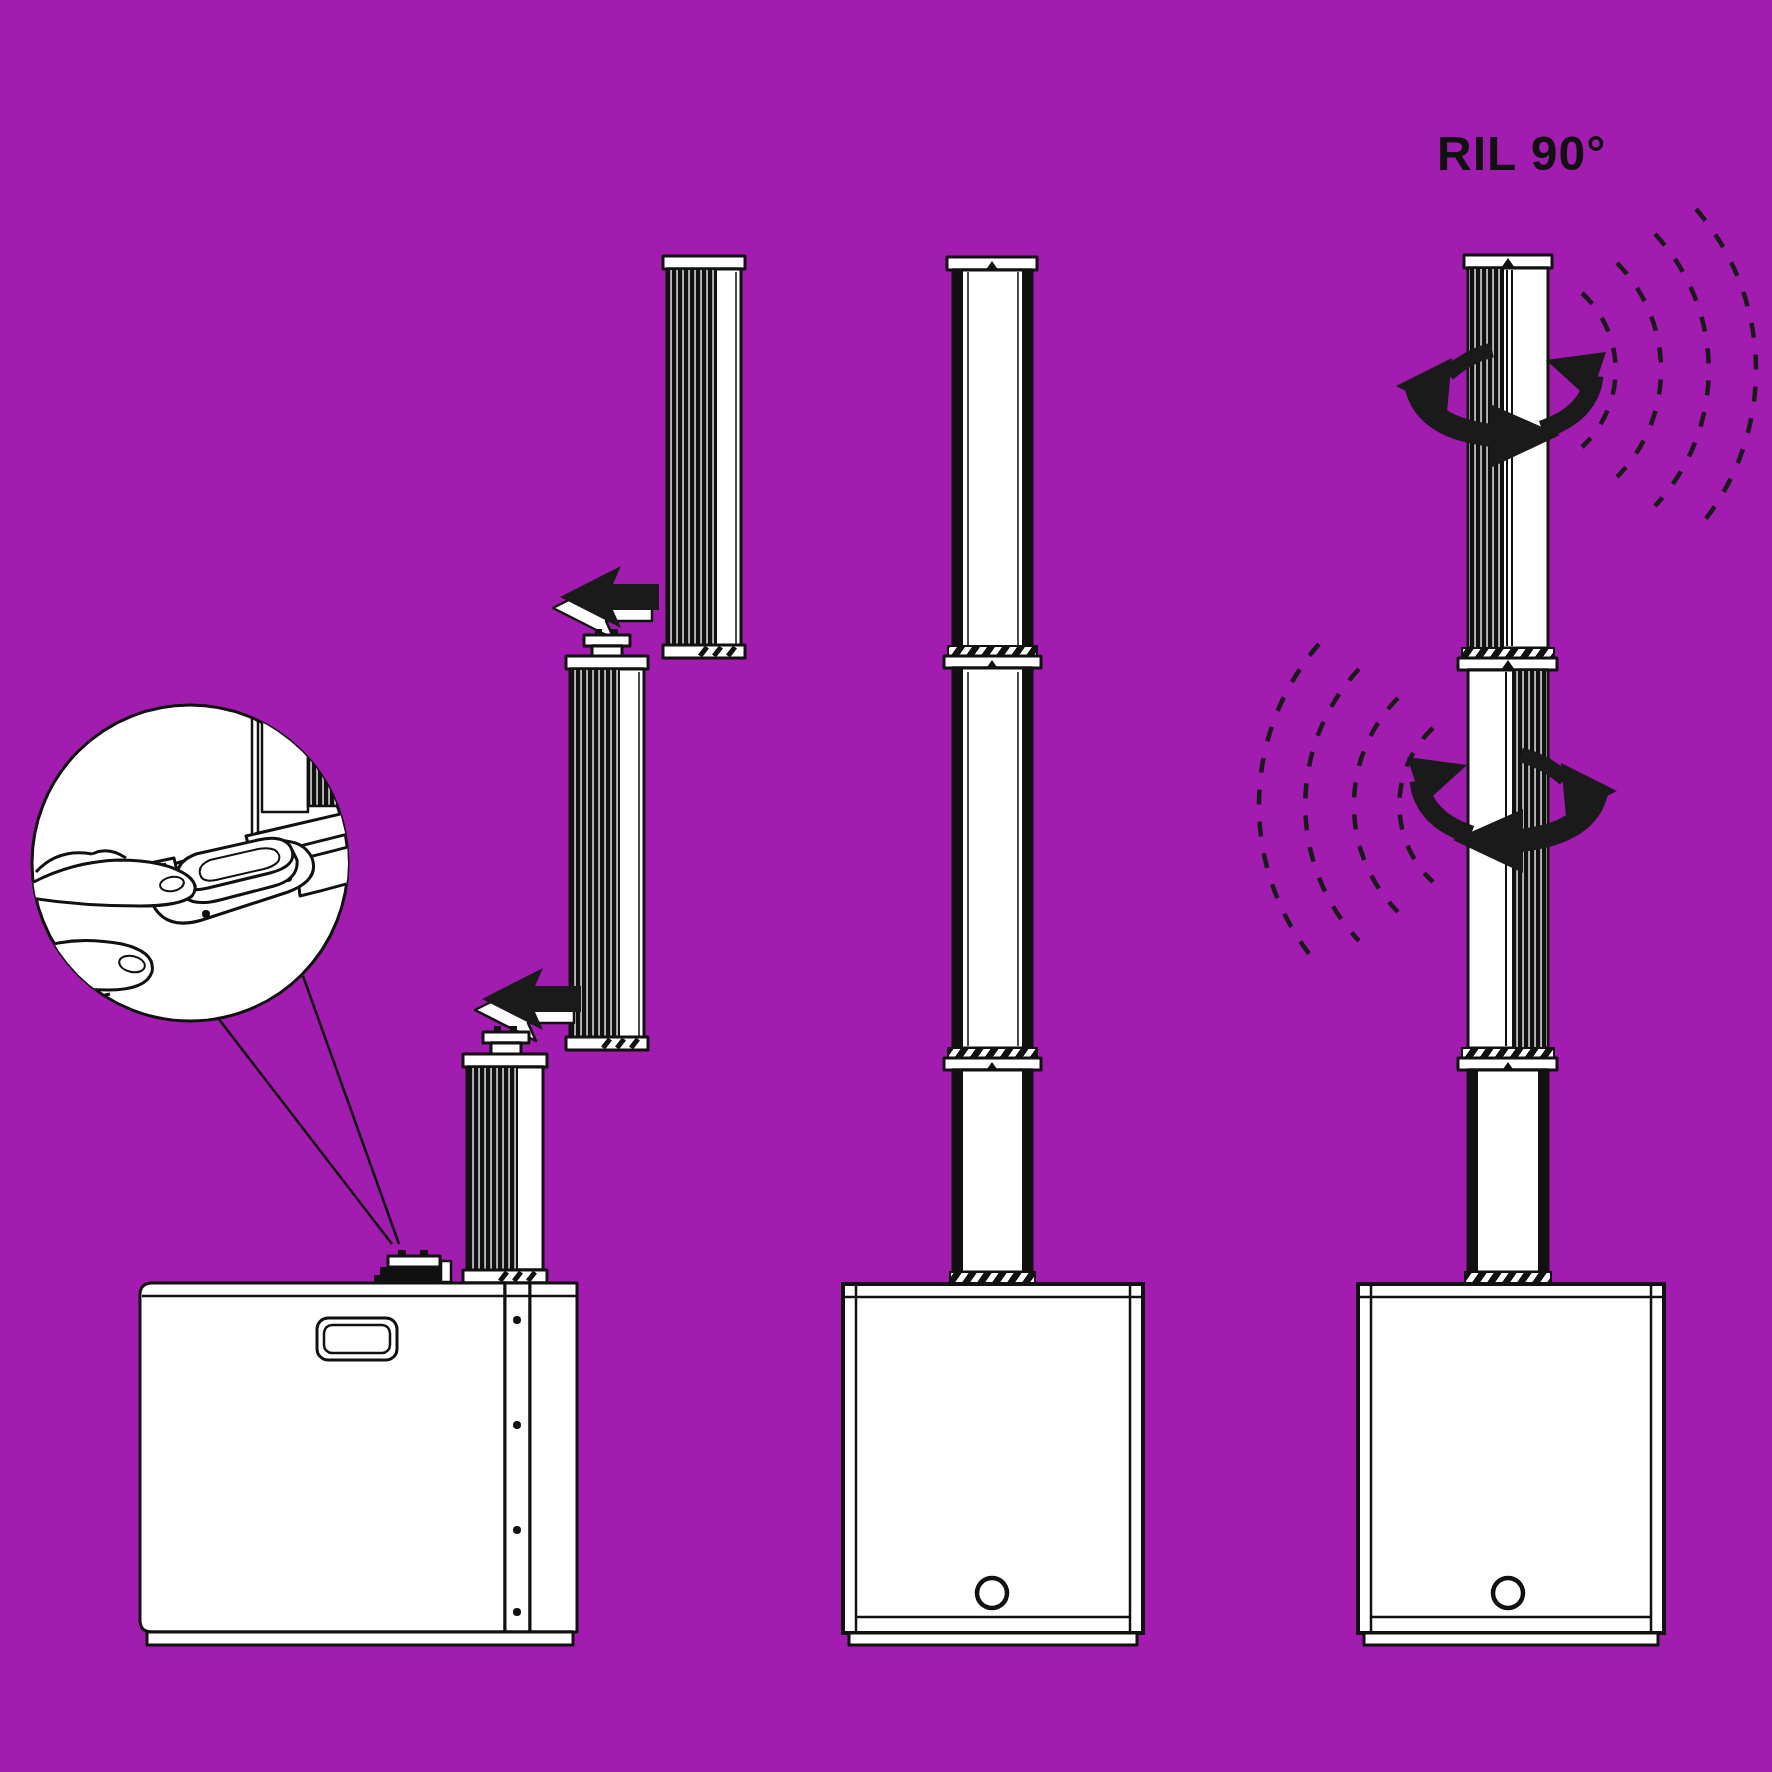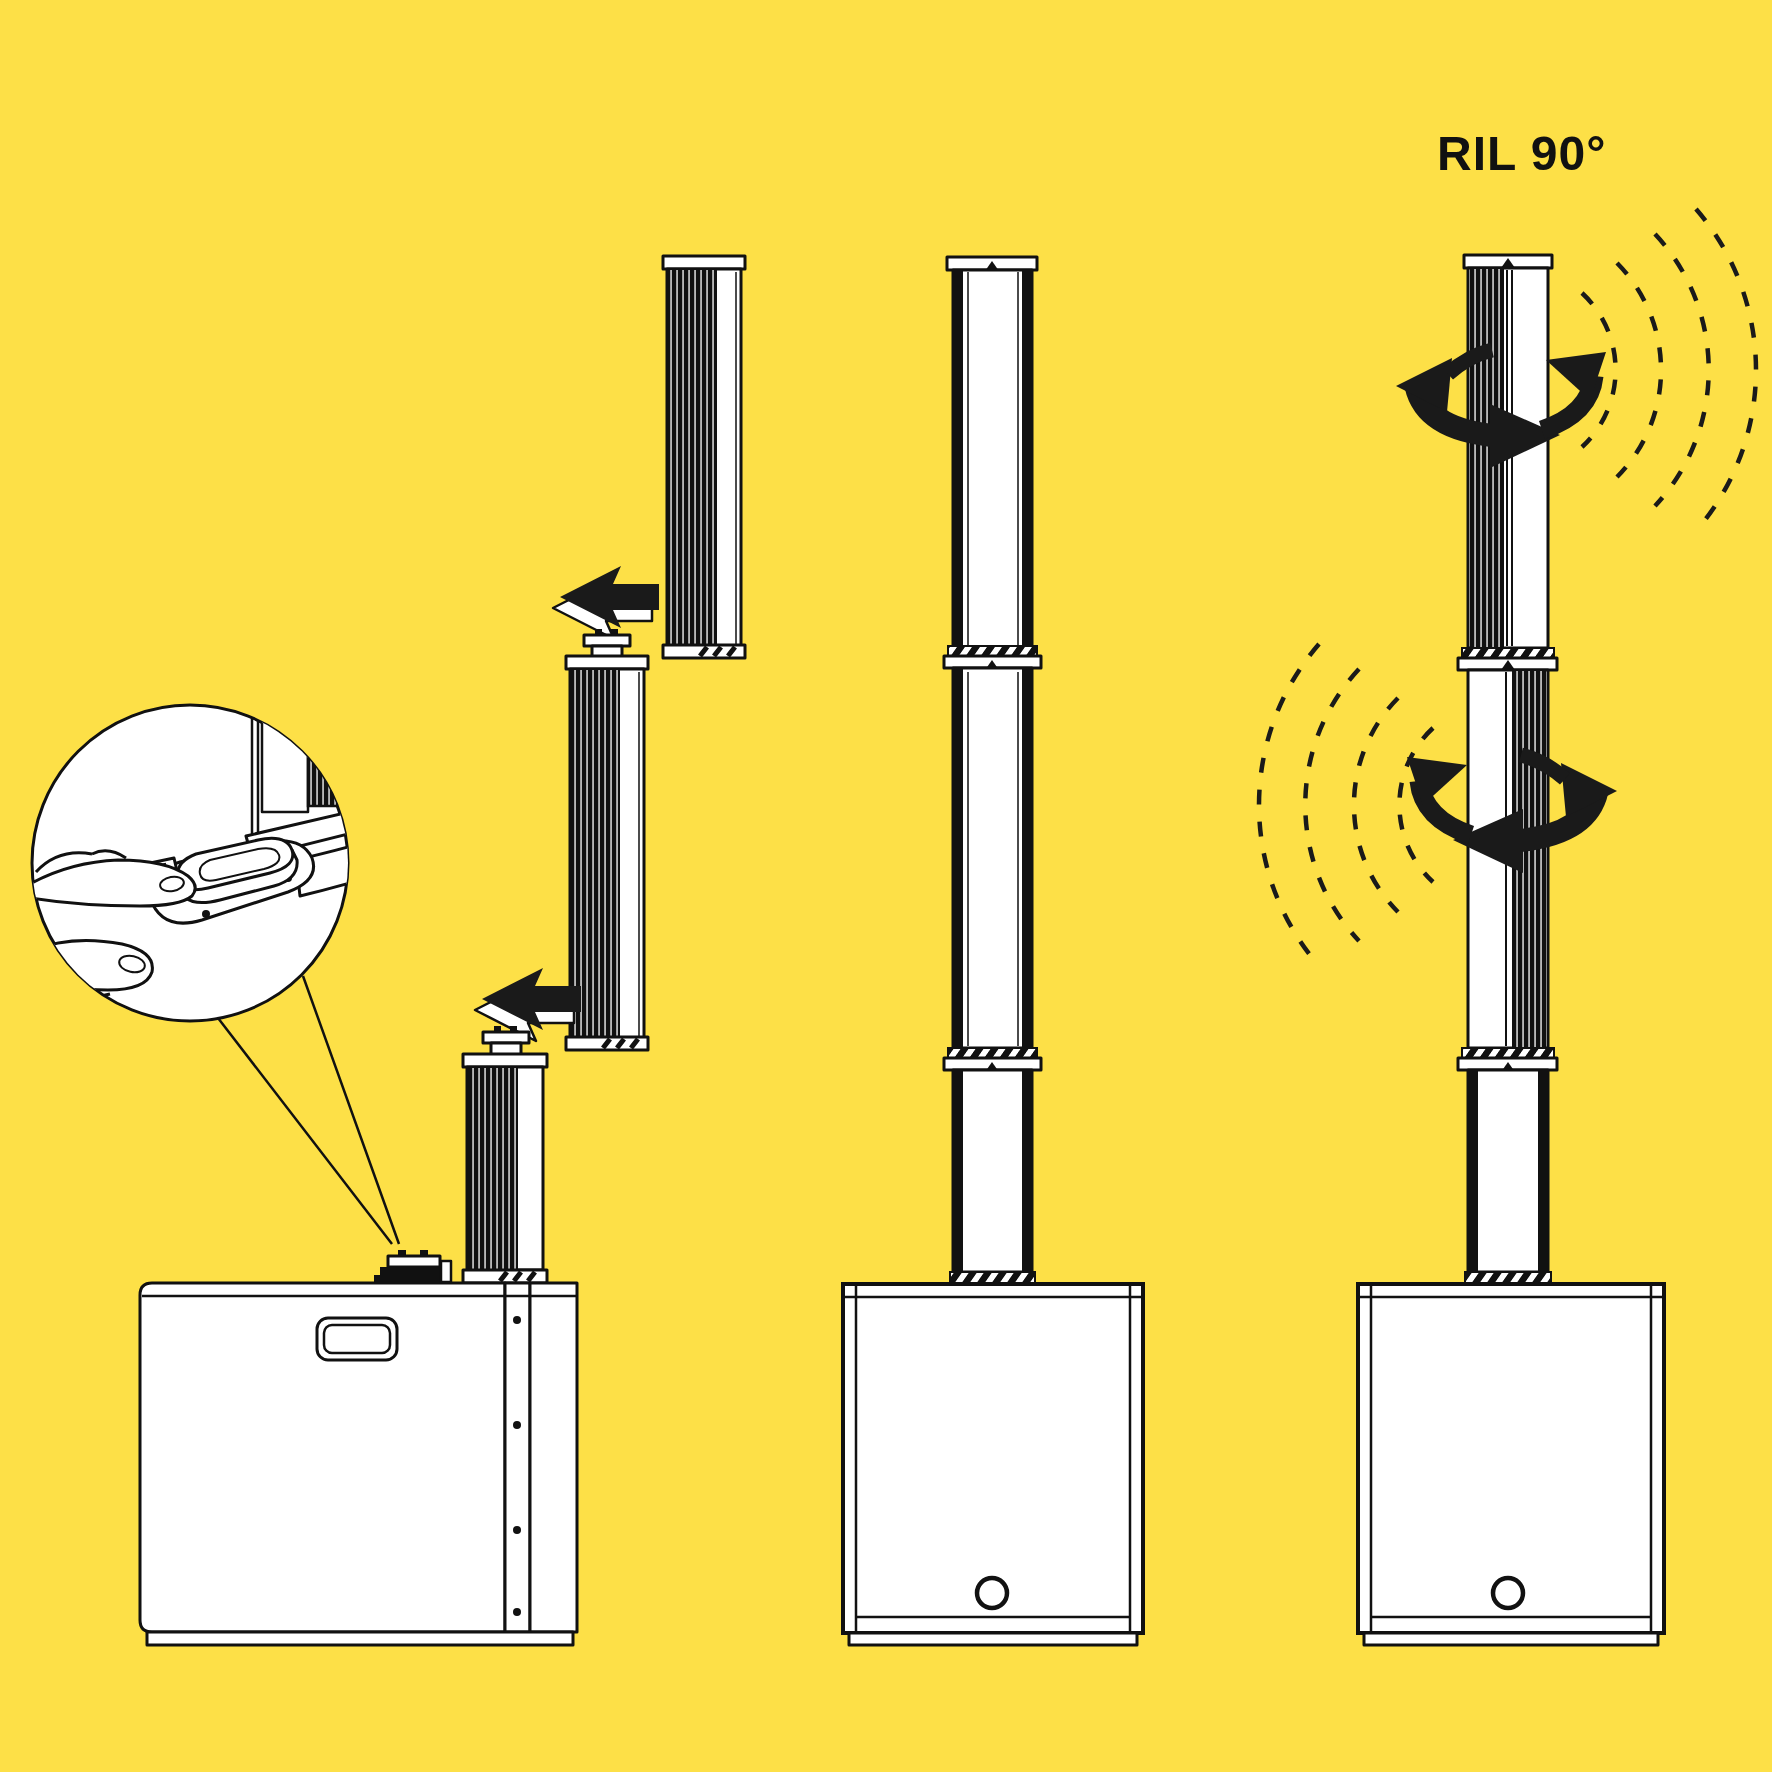--- a/index.html
+++ b/index.html
@@ -1,16 +1,16 @@
 <!DOCTYPE html>
 <html><head>
 <meta charset="utf-8">
 <style>
   html,body{margin:0;padding:0;background:#ffffff;}
-  .stage{width:1772px;height:1772px;position:relative;background:#fde047;font-family:"Liberation Sans",sans-serif;}
+  .stage{width:1772px;height:1772px;position:relative;background:#a21caf;font-family:"Liberation Sans",sans-serif;}
   svg{display:block;}
   .o3{stroke:#111;stroke-width:3;fill:#fff;stroke-linejoin:round;}
   .o25{stroke:#111;stroke-width:2.5;fill:#fff;stroke-linejoin:round;}
   .o2{stroke:#111;stroke-width:2;fill:none;}
   .ln{stroke:#111;fill:none;}
   .blk{fill:#111;stroke:none;}
   .arw{fill:#1a1a1a;stroke:none;}
   .caption{font-weight:bold;font-size:48px;fill:#111;letter-spacing:1px;}
 </style>
 </head>

